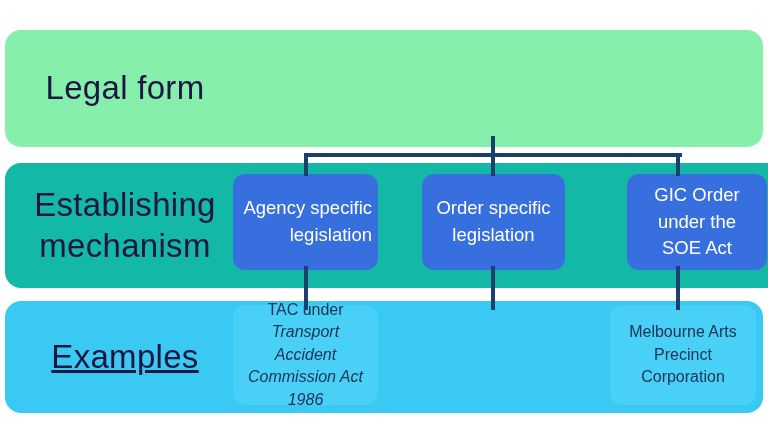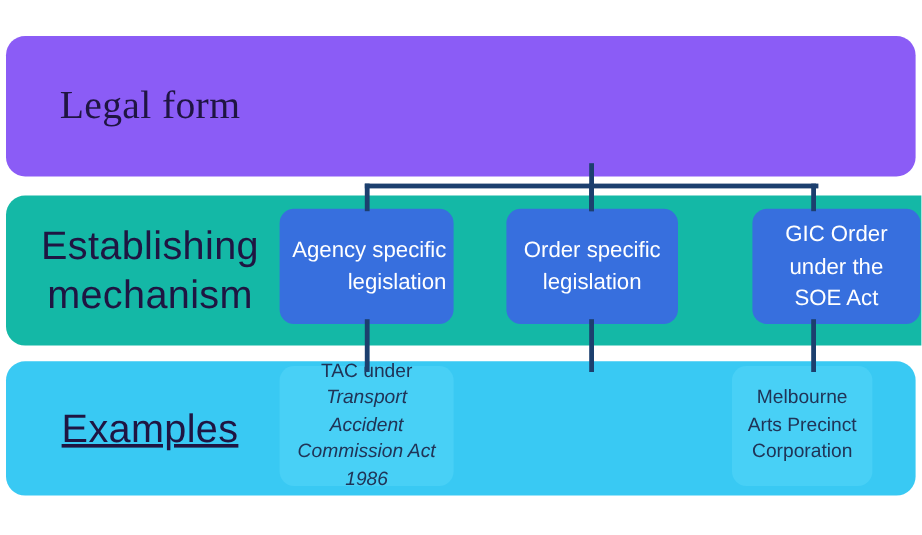--- a/index.html
+++ b/index.html
@@ -72,21 +72,21 @@
   .ex-box {
     top: 4px;
     height: 100px;
     font-size: 16px;
     line-height: 1.4;
     padding: 0 10px;
     box-sizing: border-box;
   }
   .ex-box-1 { left: 228px; width: 145px; }
   .ex-box-2 { left: 418px; width: 143px; padding: 0 15px; }
-  .ex-box-3 { left: 605px; width: 117px; }
+  .ex-box-3 { left: 605px; width: 146px; }
 
   .connector {
     position: absolute;
     z-index: 2;
   }
   .v-line { width: 4px; }
   .h-line { height: 4px; }
 
   .c-top-center { left: 491px; top: 136px; height: 40px; }
   .c-horiz      { left: 304px; top: 153px; width: 378px; }
@@ -95,21 +95,21 @@
   .c-top-right  { left: 676px; top: 153px; height: 23px; }
   .c-bot-left   { left: 304px; top: 266px; height: 44px; }
   .c-bot-mid    { left: 491px; top: 266px; height: 44px; }
   .c-bot-right  { left: 676px; top: 266px; height: 44px; }
 </style>
 </head>
 <body>
 
 <div id="canvas" style="background: rgb(255, 255, 255);">
 
-  <div class="band band-legal" style="background: #8b5cf6; font-family: Liberation Serif, serif;">
+  <div class="band band-legal" style="background: #86efac;">
     <div class="row-label" style="color: rgb(31, 21, 66);">Legal form</div>
   </div>
 
   <div class="connector v-line c-top-center" style="background: rgb(28, 63, 110);"></div>
   <div class="connector h-line c-horiz" style="background: rgb(28, 63, 110);"></div>
   <div class="connector v-line c-top-left" style="background: rgb(28, 63, 110);"></div>
   <div class="connector v-line c-top-mid" style="background: rgb(28, 63, 110);"></div>
   <div class="connector v-line c-top-right" style="background: rgb(28, 63, 110);"></div>
   <div class="connector v-line c-bot-left" style="background: rgb(28, 63, 110);"></div>
   <div class="connector v-line c-bot-mid" style="background: rgb(28, 63, 110);"></div>

